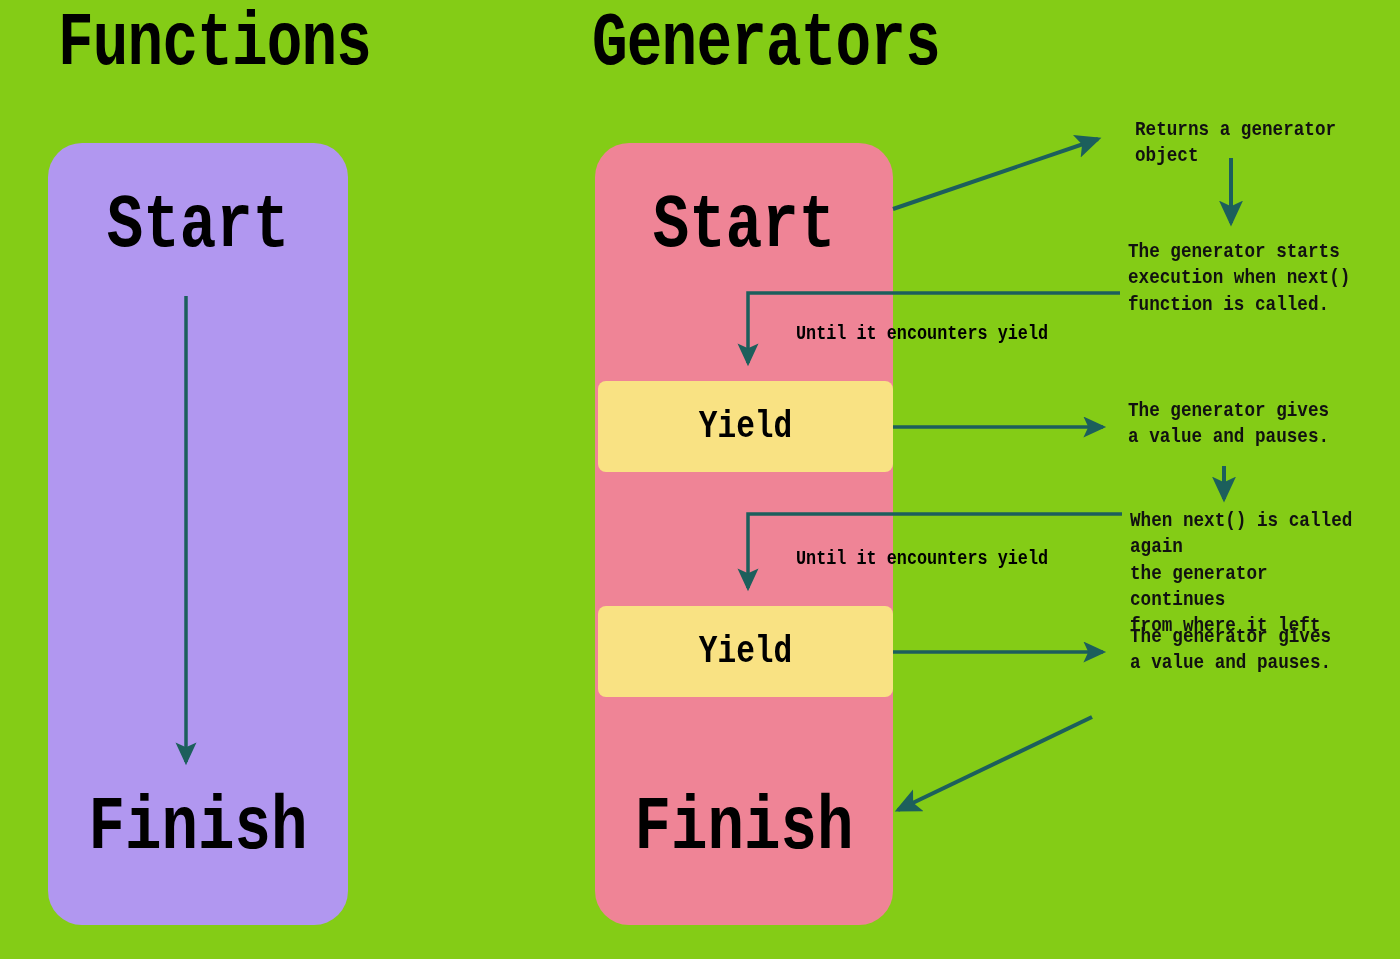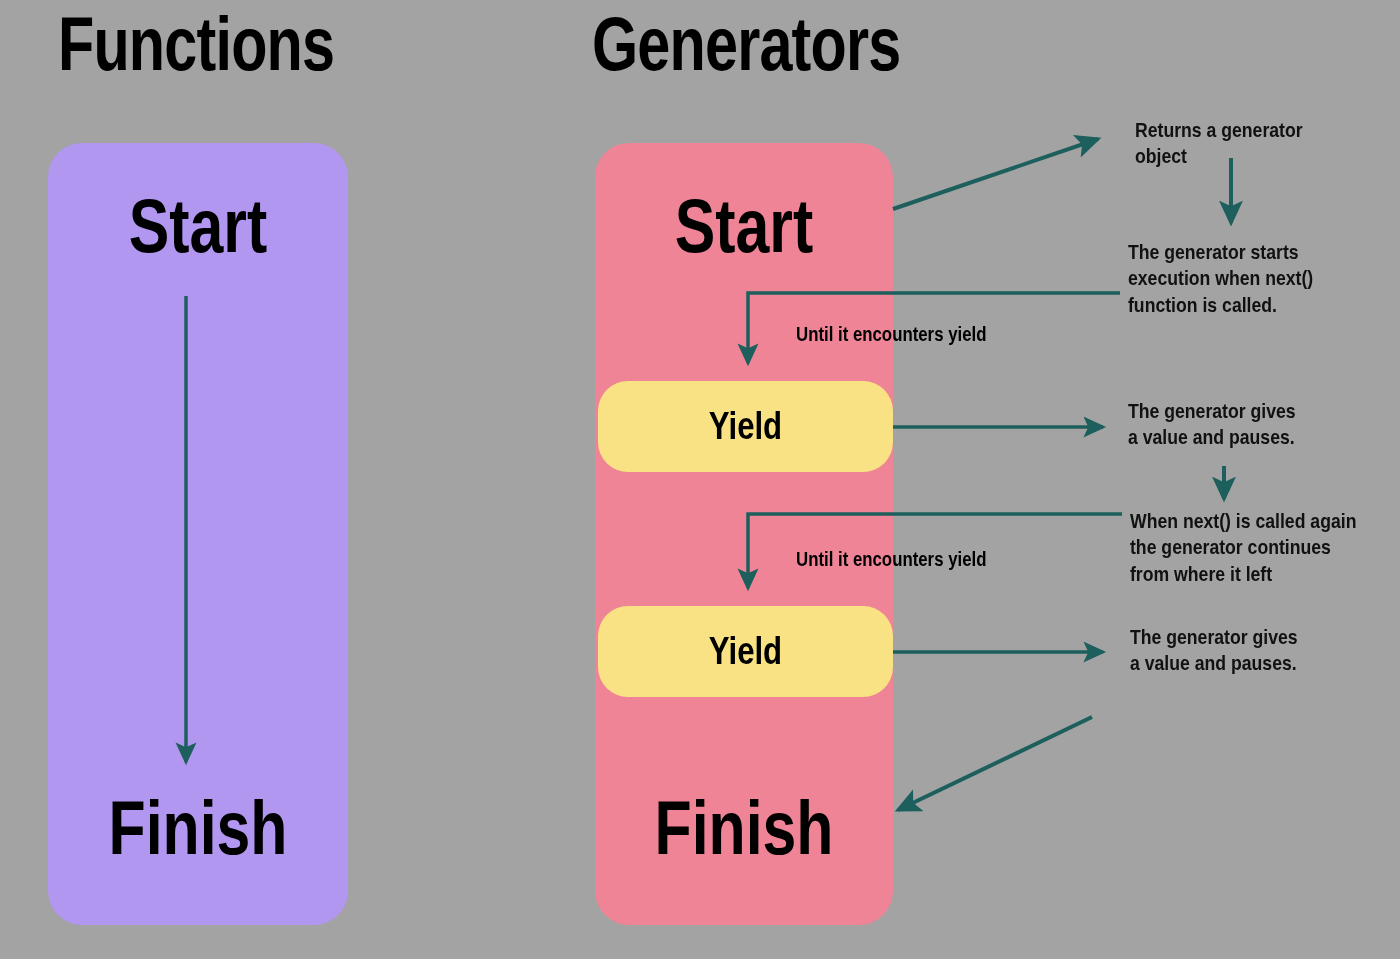--- a/index.html
+++ b/index.html
@@ -7,22 +7,23 @@
     padding: 0;
     background: #ffffff;
   }
   body {
     font-family: "Liberation Sans", "DejaVu Sans", sans-serif;
   }
   #canvas {
     position: relative;
     width: 1400px;
     height: 959px;
-    background: #a3a3a3;
+    background: #84cc16;
     overflow: hidden;
+    font-family: Liberation Mono, monospace;
   }
   .title {
     position: absolute;
     font-weight: bold;
     color: #000000;
     font-size: 76px;
     line-height: 1;
     letter-spacing: -1px;
     transform: scaleX(0.78);
     transform-origin: left top;
@@ -65,21 +66,21 @@
   #fn-finish { left: 48px; top: 790px; width: 300px; }
   #gen-start { left: 595px; top: 188px; width: 298px; }
   #gen-finish { left: 595px; top: 790px; width: 298px; }
 
   .yield-box {
     position: absolute;
     left: 598px;
     width: 295px;
     height: 91px;
     background: #f9e283;
-    border-radius: 30px;
+    border-radius: 8px;
   }
   #yield-box-1 { top: 381px; }
   #yield-box-2 { top: 606px; }
 
   .yield-label {
     position: absolute;
     width: 100%;
     font-weight: bold;
     font-size: 38px;
     color: #000000;

